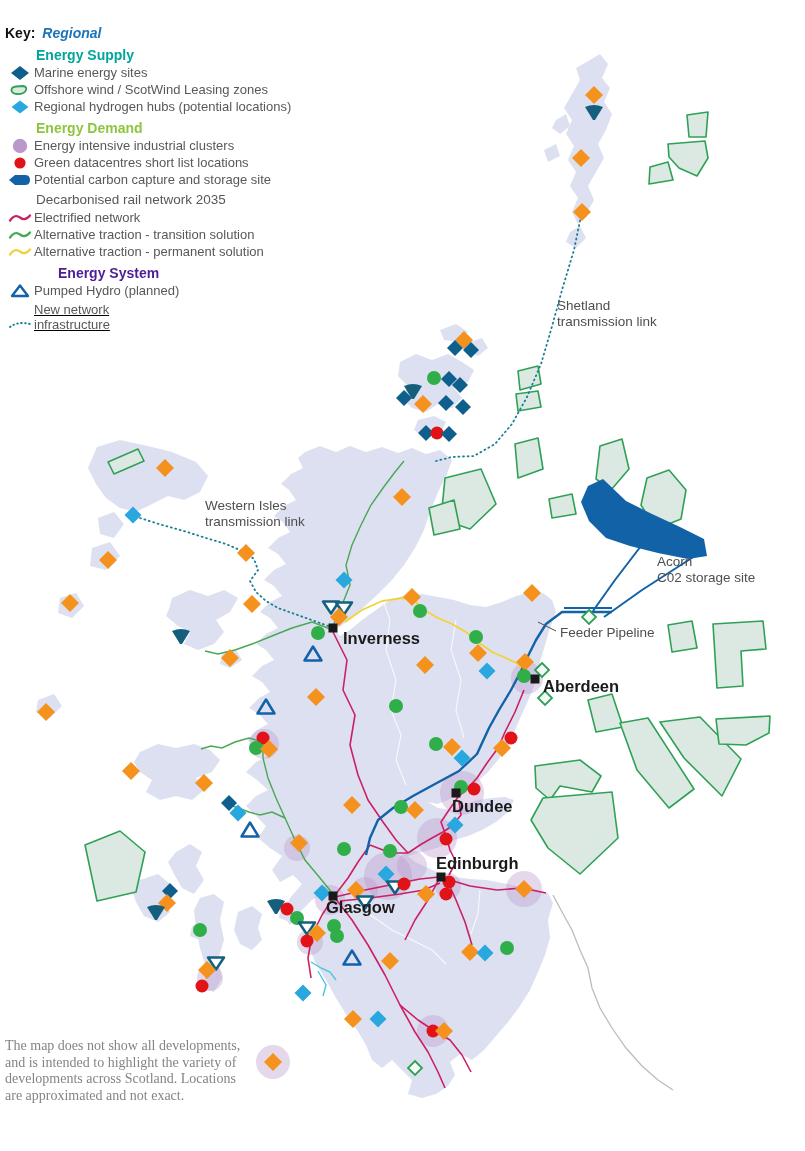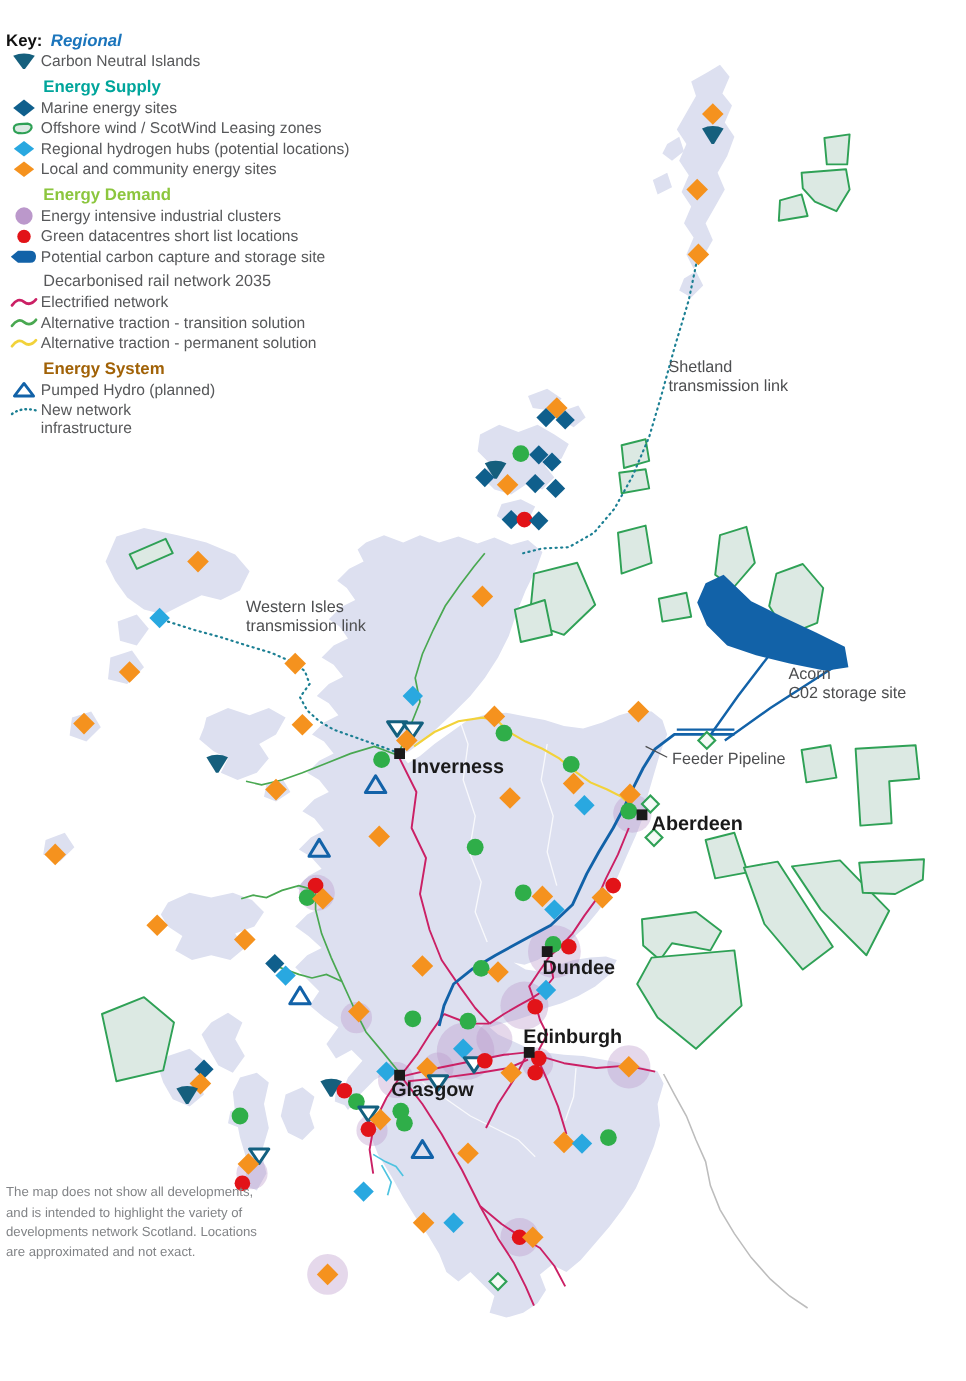--- a/index.html
+++ b/index.html
@@ -9,22 +9,22 @@
   .leg{position:absolute;left:5px;top:20px;z-index:5;}
   .leg-row{display:flex;align-items:center;height:17px;}
   .leg-row.hdr{height:19px;margin-top:3px;}
   .leg-key{font-weight:bold;font-size:14px;color:#111;margin-right:7px;}
   .leg-hdr-text{font-weight:bold;font-size:14px;}
   .leg-hdr-pad{padding-left:31px;}
   .leg-sub{padding-left:31px;font-size:13.5px;color:#57585a;height:19px;display:flex;align-items:center;margin-top:2px;}
   .leg-ic{width:26px;flex:none;display:flex;align-items:center;justify-content:flex-start;padding-left:3px;}
   .leg-lab{font-size:13px;color:#57585a;white-space:nowrap;}
   .leg-lab.wrap{white-space:normal;width:130px;line-height:15px;}
-  .leg-row.tall{height:32px;align-items:flex-start;padding-top:1px;}
-  .foot{position:absolute;left:5px;top:986px;width:240px;font-size:11px;line-height:16.5px;color:#828487;z-index:5;}
+  .leg-row.tall{height:32px;align-items:flex-end;padding-top:1px;text-decoration:underline;}
+  .foot{position:absolute;left:5px;top:1038px;width:240px;font-size:14px;line-height:16.5px;color:#828487;z-index:5;font-family:Liberation Serif, serif;}
 </style>
 </head>
 <body>
 
 <div class="stage">
   <svg id="map-svg" width="805" height="1151" viewBox="0 0 805 1151">
       <polygon points="305,452 320,446 336,452 350,446 366,452 382,447 398,453 412,448 426,454 440,450 452,460 447,474 438,492 430,512 424,530 415,548 404,565 392,580 378,594 364,607 352,618 341,626 334,629 340,636 350,630 362,620 376,610 390,600 406,595 422,594 438,597 454,600 470,605 486,607 502,602 516,596 530,592 543,593 552,600 556,612 550,628 545,645 540,662 537,678 530,696 522,714 515,730 508,746 498,760 488,772 477,782 466,790 458,794 448,800 437,804 428,802 438,808 452,810 466,804 478,800 492,798 505,797 514,800 508,812 496,822 482,830 468,836 455,840 442,846 430,850 418,853 408,856 415,862 428,868 441,874 455,877 470,879 486,880 502,883 518,886 534,889 548,893 553,903 548,920 550,938 545,955 538,972 530,990 520,1006 508,1022 496,1036 484,1050 472,1060 460,1054 450,1062 455,1075 448,1086 436,1094 422,1098 408,1094 412,1080 402,1070 392,1060 382,1068 372,1060 366,1045 357,1030 346,1014 336,998 326,980 315,962 308,944 315,928 325,912 333,900 325,893 312,900 300,912 290,925 283,915 290,898 302,884 293,875 280,882 272,870 282,856 270,848 258,838 266,826 256,816 246,806 256,796 268,790 257,780 246,772 256,762 268,756 258,746 247,740 257,730 268,724 259,714 249,708 259,698 270,692 262,682 252,676 262,666 274,660 266,650 256,644 266,634 278,628 270,618 260,612 270,602 282,596 274,586 264,580 274,570 286,564 278,554 268,548 278,538 290,532 283,522 274,516 284,506 296,500 289,490 281,484 291,474 303,468 298,458" fill="#dde0f0"></polygon>
       <polygon points="97,447 120,440 148,446 172,452 196,462 208,476 200,492 184,500 168,496 152,504 136,512 120,508 106,498 96,484 88,468" fill="#dde0f0"></polygon>
       <polygon points="98,518 114,512 124,524 114,538 100,534" fill="#dde0f0"></polygon>
       <polygon points="92,548 110,542 120,556 106,570 90,566" fill="#dde0f0"></polygon>
@@ -239,28 +239,20 @@
       <text x="557" y="310" fill="#4d4e50" font-size="13.5" font-family="&quot;Liberation Sans&quot;, sans-serif"><tspan x="557" dy="0">Shetland</tspan><tspan x="557" dy="16">transmission link</tspan></text>
       <text x="205" y="510" fill="#4d4e50" font-size="13.5" font-family="&quot;Liberation Sans&quot;, sans-serif"><tspan x="205" dy="0">Western Isles</tspan><tspan x="205" dy="16">transmission link</tspan></text>
       <text x="657" y="566" fill="#4d4e50" font-size="13.5" font-family="&quot;Liberation Sans&quot;, sans-serif"><tspan x="657" dy="0">Acorn</tspan><tspan x="657" dy="16">C02 storage site</tspan></text>
       <text x="560" y="637" fill="#4d4e50" font-size="13.5" font-family="&quot;Liberation Sans&quot;, sans-serif"><tspan x="560" dy="0">Feeder Pipeline</tspan></text>
     </svg>
   <div class="leg" id="legend">
       <div class="leg-row hdr">
         <span class="leg-key">Key:</span>
         <span class="leg-hdr-text" style="color: rgb(27, 117, 188); font-style: italic;">Regional</span>
       </div>
-      <div class="leg-row">
-        <span class="leg-ic">
-          <svg width="24" height="16" viewBox="0 0 24 16">
-            <path d="M3,3.5 Q12,-0.5 21,3.5 L12.8,14.5 L11.2,14.5 Z" fill="#155f7d"></path>
-          </svg>
-        </span>
-        <span class="leg-lab">Carbon Neutral Islands</span>
-      </div>
       <div class="leg-row hdr leg-hdr-pad">
         <span class="leg-hdr-text" style="color: rgb(0, 165, 155);">Energy Supply</span>
       </div>
       <div class="leg-row">
         <span class="leg-ic">
           <svg width="24" height="16" viewBox="0 0 24 16">
             <path d="M12,1 L21,8 L12,15 L3,8 Z" fill="#0f5f8c"></path>
           </svg>
         </span>
         <span class="leg-lab">Marine energy sites</span>
@@ -274,28 +266,20 @@
         <span class="leg-lab">Offshore wind / ScotWind Leasing zones</span>
       </div>
       <div class="leg-row">
         <span class="leg-ic">
           <svg width="24" height="16" viewBox="0 0 24 16">
             <path d="M12,1.5 L20.5,8 L12,14.5 L3.5,8 Z" fill="#29a8e0"></path>
           </svg>
         </span>
         <span class="leg-lab">Regional hydrogen hubs (potential locations)</span>
       </div>
-      <div class="leg-row">
-        <span class="leg-ic">
-          <svg width="24" height="16" viewBox="0 0 24 16">
-            <path d="M12,1.5 L20.5,8 L12,14.5 L3.5,8 Z" fill="#f5921e"></path>
-          </svg>
-        </span>
-        <span class="leg-lab">Local and community energy sites</span>
-      </div>
       <div class="leg-row hdr leg-hdr-pad">
         <span class="leg-hdr-text" style="color: rgb(140, 198, 62);">Energy Demand</span>
       </div>
       <div class="leg-row">
         <span class="leg-ic">
           <svg width="24" height="16" viewBox="0 0 24 16">
             <circle cx="12" cy="8" r="7.2" fill="#bb98cb"></circle>
           </svg>
         </span>
         <span class="leg-lab">Energy intensive industrial clusters</span>
@@ -335,21 +319,21 @@
       </div>
       <div class="leg-row">
         <span class="leg-ic">
           <svg width="24" height="16" viewBox="0 0 24 16">
             <path d="M2,10.5 Q7,3.5 12,7.5 Q17,11.5 22,5.5" stroke="#f2d23a" stroke-width="2.3" fill="none" stroke-linecap="round"></path>
           </svg>
         </span>
         <span class="leg-lab">Alternative traction - permanent solution</span>
       </div>
       <div class="leg-row hdr leg-hdr-pad">
-        <span class="leg-hdr-text" style="color: #a16207;">Energy System</span>
+        <span class="leg-hdr-text" style="color: #4c1d95; margin-left: 22px;">Energy System</span>
       </div>
       <div class="leg-row">
         <span class="leg-ic">
           <svg width="24" height="16" viewBox="0 0 24 16">
             <path d="M12,2.5 L20,13 L4,13 Z" fill="#fff" stroke="#1262a8" stroke-width="2.4" stroke-linejoin="round"></path>
           </svg>
         </span>
         <span class="leg-lab">Pumped Hydro (planned)</span>
       </div>
       <div class="leg-row tall">
@@ -357,16 +341,16 @@
           <svg width="24" height="16" viewBox="0 0 24 16">
             <path d="M2,11 Q10,5 22,8" stroke="#1b7f93" stroke-width="2" fill="none" stroke-dasharray="0.6,3.4" stroke-linecap="round"></path>
           </svg>
         </span>
         <span class="leg-lab wrap">New network infrastructure</span>
       </div>
     </div>
   <div class="foot" id="footnote">
       <div>The map does not show all developments,</div>
       <div>and is intended to highlight the variety of</div>
-      <div>developments network Scotland. Locations</div>
+      <div>developments across Scotland. Locations</div>
       <div>are approximated and not exact.</div>
     </div>
 </div>
 
 </body></html>

